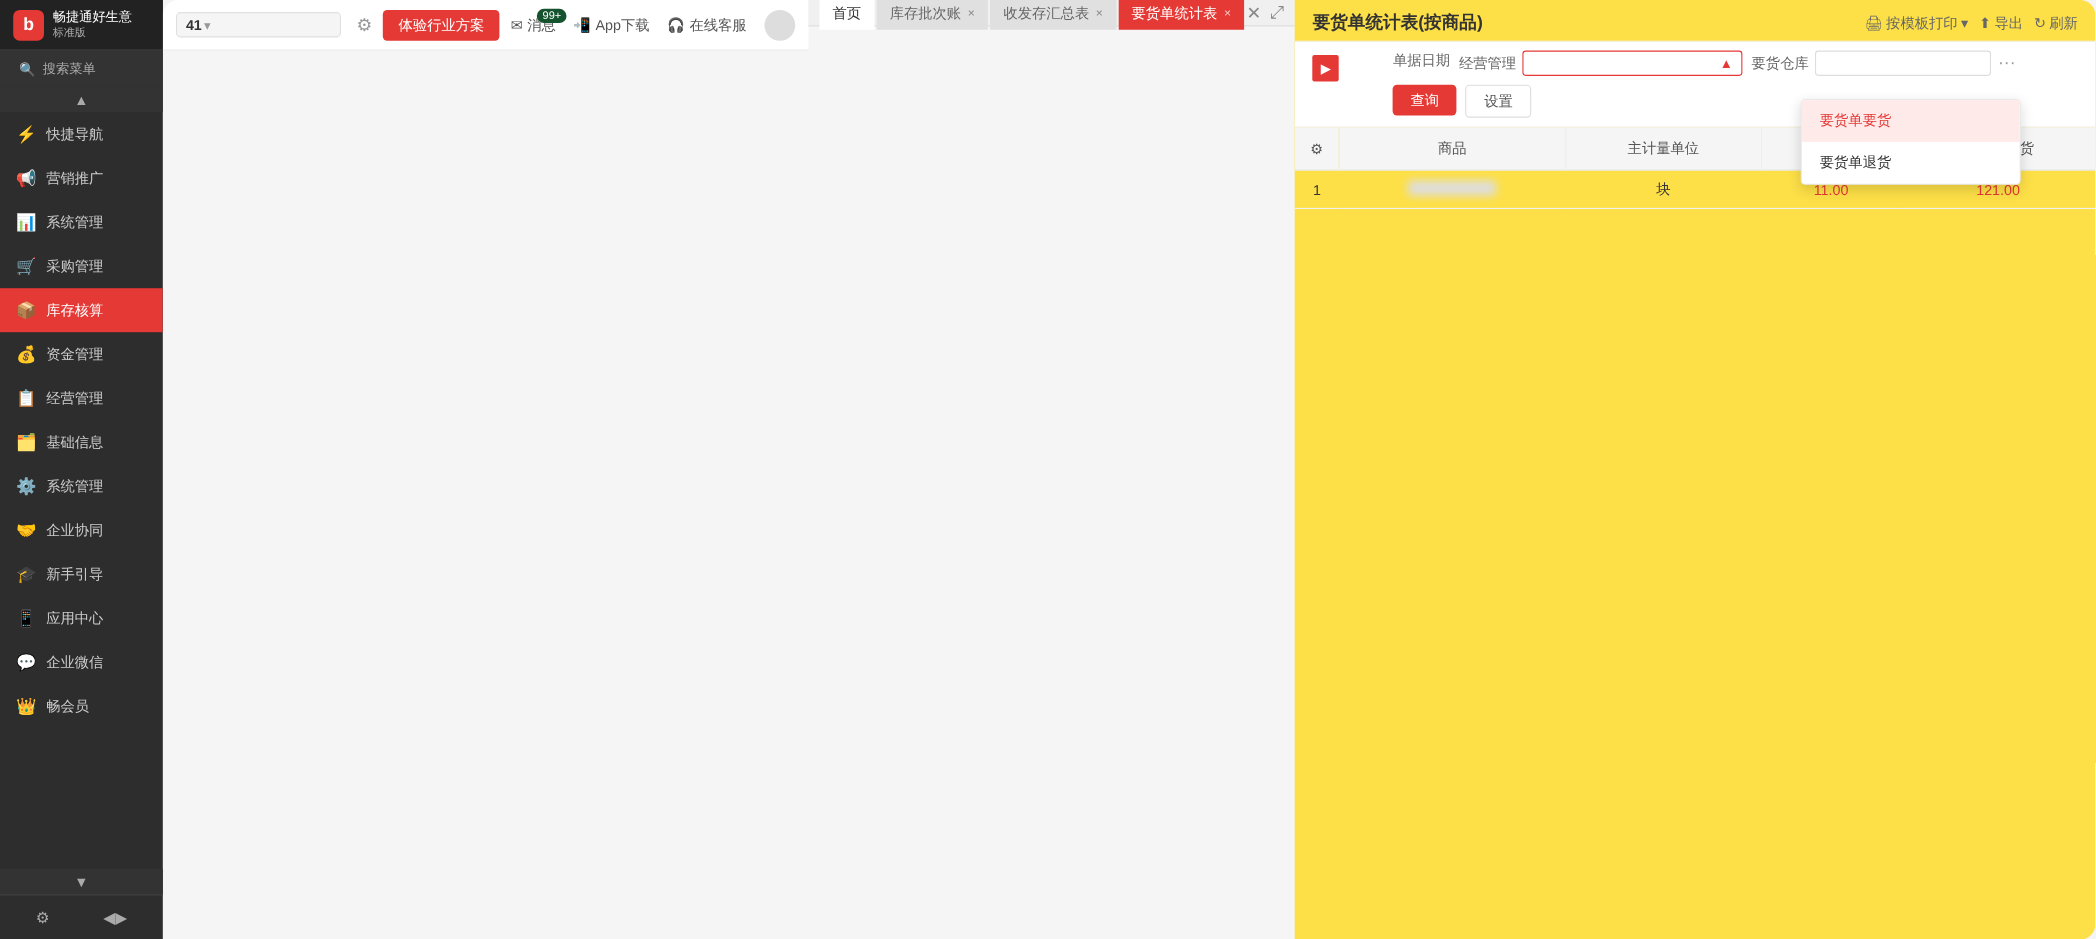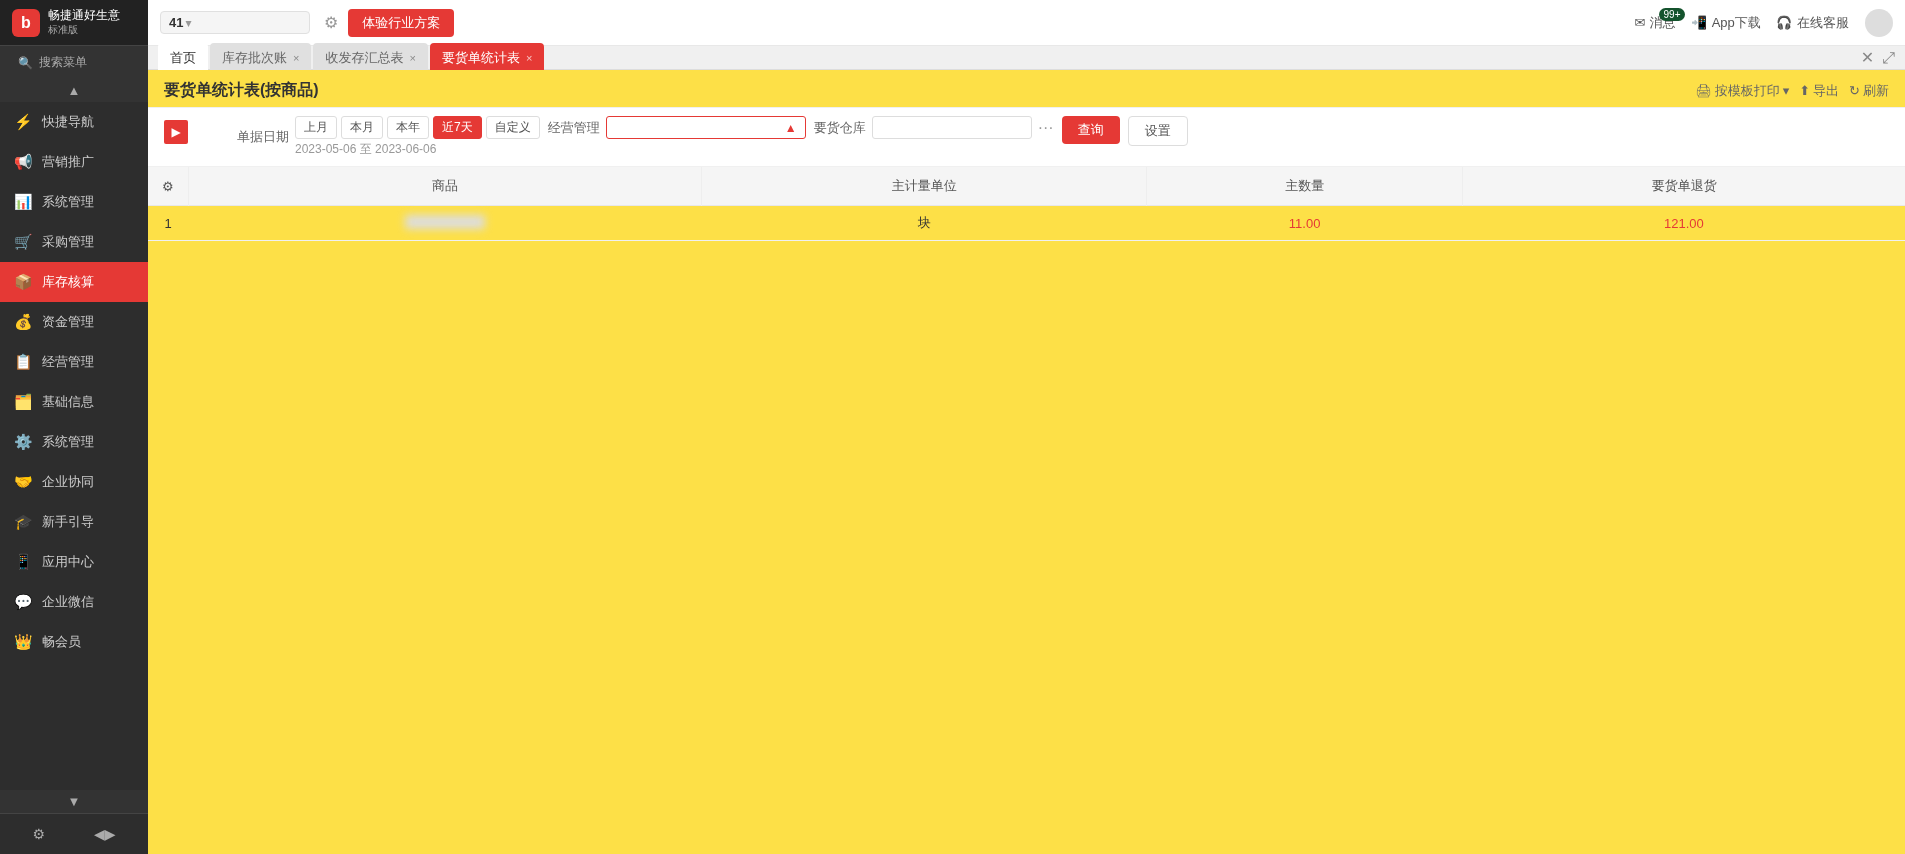--- a/index.html
+++ b/index.html
@@ -82,22 +82,23 @@
       color: #aaa;
       padding: 4px;
       cursor: pointer;
       background: #333;
     }
 
     
     .main {
       flex: 1;
       display: flex;
-      flex-direction: column;
+      flex-direction: row;
       overflow: hidden;
+      border-radius: 14px;
     }
 
     
     .topbar {
       background: #fff;
       height: 46px;
       display: flex;
       align-items: center;
       padding: 0 12px;
       border-bottom: 1px solid #e8e8e8;
@@ -540,30 +541,20 @@
       </div>
     </div>
 
     <div class="filter-bar">
       <div class="filter-expand-btn">▶</div>
 
       <div class="filter-group">
 
         <div class="filter-item">
           <span class="filter-label">单据日期</span>
-          <div>
-            <div class="date-btns">
-              <button class="date-btn">上月</button>
-              <button class="date-btn">本月</button>
-              <button class="date-btn">本年</button>
-              <button class="date-btn hot">近7天</button>
-              <button class="date-btn">自定义</button>
-            </div>
-            <div class="date-range">2023-05-06 至 2023-06-06</div>
-          </div>
         </div>
 
         <div class="filter-item">
           <span class="filter-label">经营管理</span>
           <div class="filter-dropdown">
             <span class="filter-dropdown-text">&nbsp;</span>
             <span class="filter-dropdown-arrow">▲</span>
           </div>
         </div>
 
@@ -572,20 +563,24 @@
           <div class="filter-warehouse">
             <span style="flex:1;">&nbsp;</span>
           </div>
           <span class="filter-more">···</span>
         </div>
 
         <button class="btn-query">查询</button>
         <button class="btn-settings-filter">设置</button>
       </div>
 
+      <div class="dropdown-popup">
+        <div class="dropdown-option selected">要货单要货</div>
+        <div class="dropdown-option">要货单退货</div>
+      </div>
     </div>
 
     <div class="table-wrapper">
       <table>
         <thead>
           <tr>
             <th class="th-settings">⚙</th>
             <th>商品</th>
             <th>主计量单位</th>
             <th>主数量</th>

